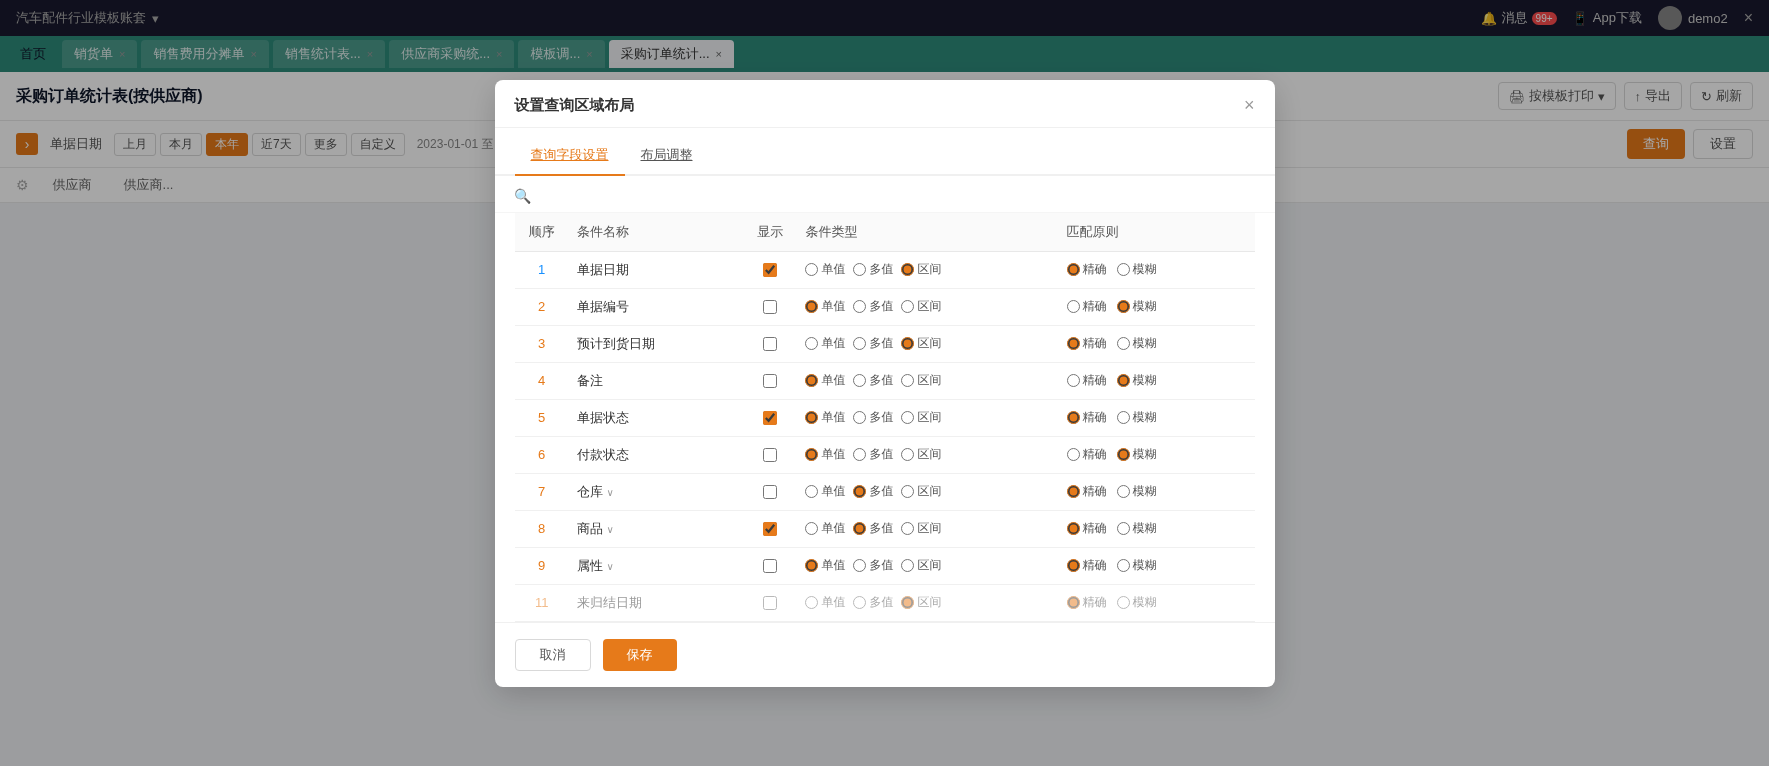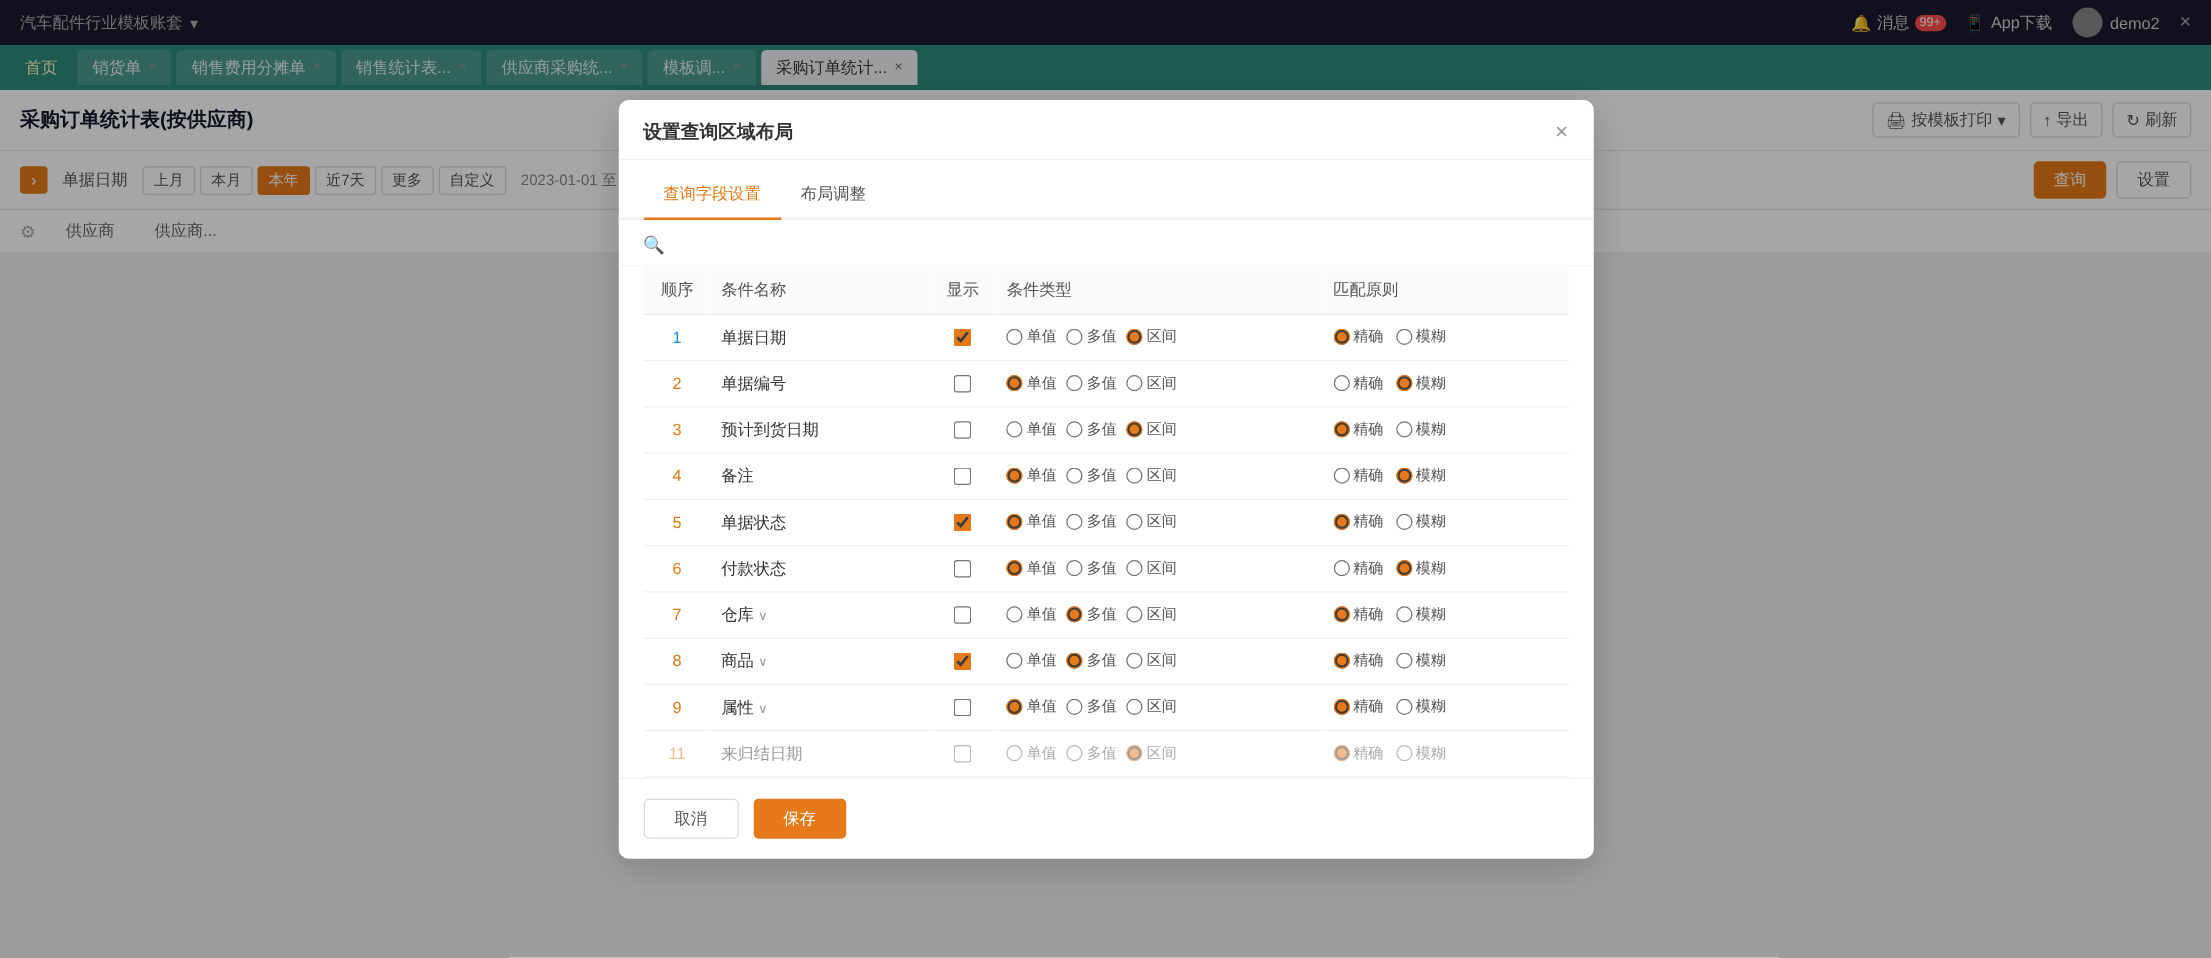--- a/index.html
+++ b/index.html
@@ -41,21 +41,21 @@
       align-items: center;
       gap: 6px;
       cursor: pointer;
       font-size: 13px;
       color: rgba(255,255,255,0.85);
       background: rgba(255,255,255,0.15);
     }
     .tab-item.active { background: #f0f2f5; color: #333; }
     .tab-item .tab-close { font-size: 11px; color: #999; cursor: pointer; }
     .tab-item.active .tab-close { color: #666; }
-    .home-tab { background: transparent; color: #fef9c3; }
+    .home-tab { background: transparent; color: #0f172a; }
 
     
     .page-header {
       background: white;
       padding: 10px 16px;
       display: flex;
       align-items: center;
       justify-content: space-between;
       border-bottom: 1px solid #e8e8e8;
     }
@@ -137,20 +137,21 @@
       padding: 12px 20px 0;
       border-bottom: 2px solid #f0f0f0;
     }
     .dialog-tab {
       padding: 6px 16px 10px;
       font-size: 13px;
       cursor: pointer;
       color: #555;
       border-bottom: 2px solid transparent;
       margin-bottom: -2px;
+      text-decoration: underline;
     }
     .dialog-tab.active {
       color: #e67a1a;
       border-bottom-color: #e67a1a;
       font-weight: 500;
     }
 
     
     .search-box {
       padding: 12px 20px 8px;

